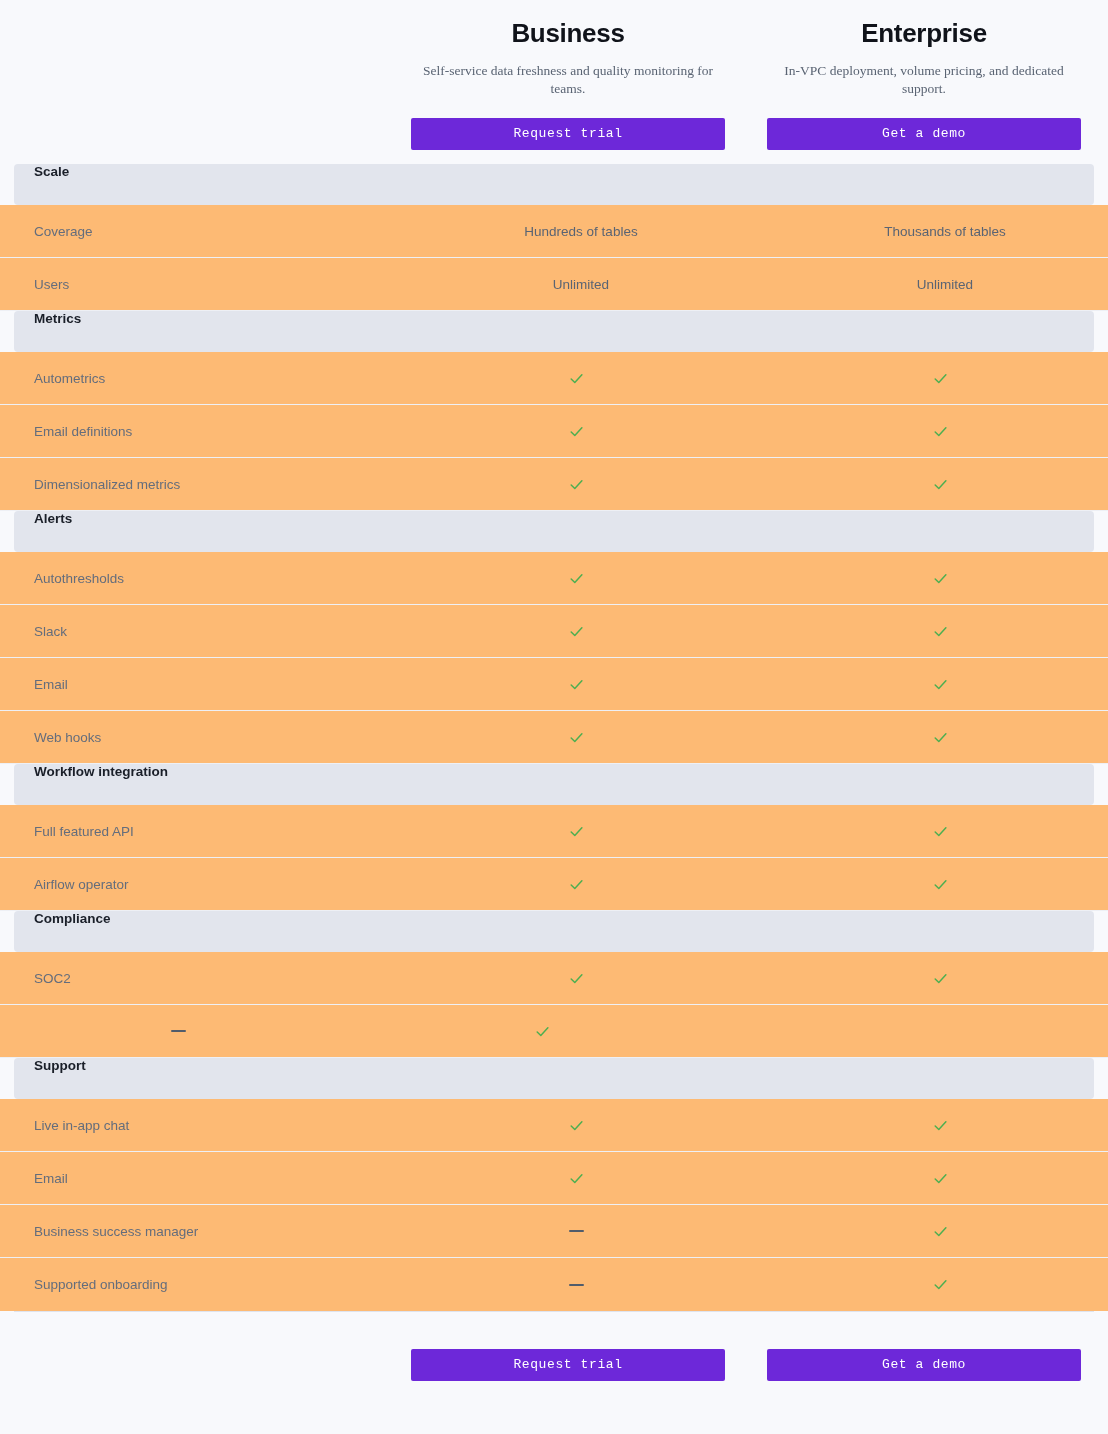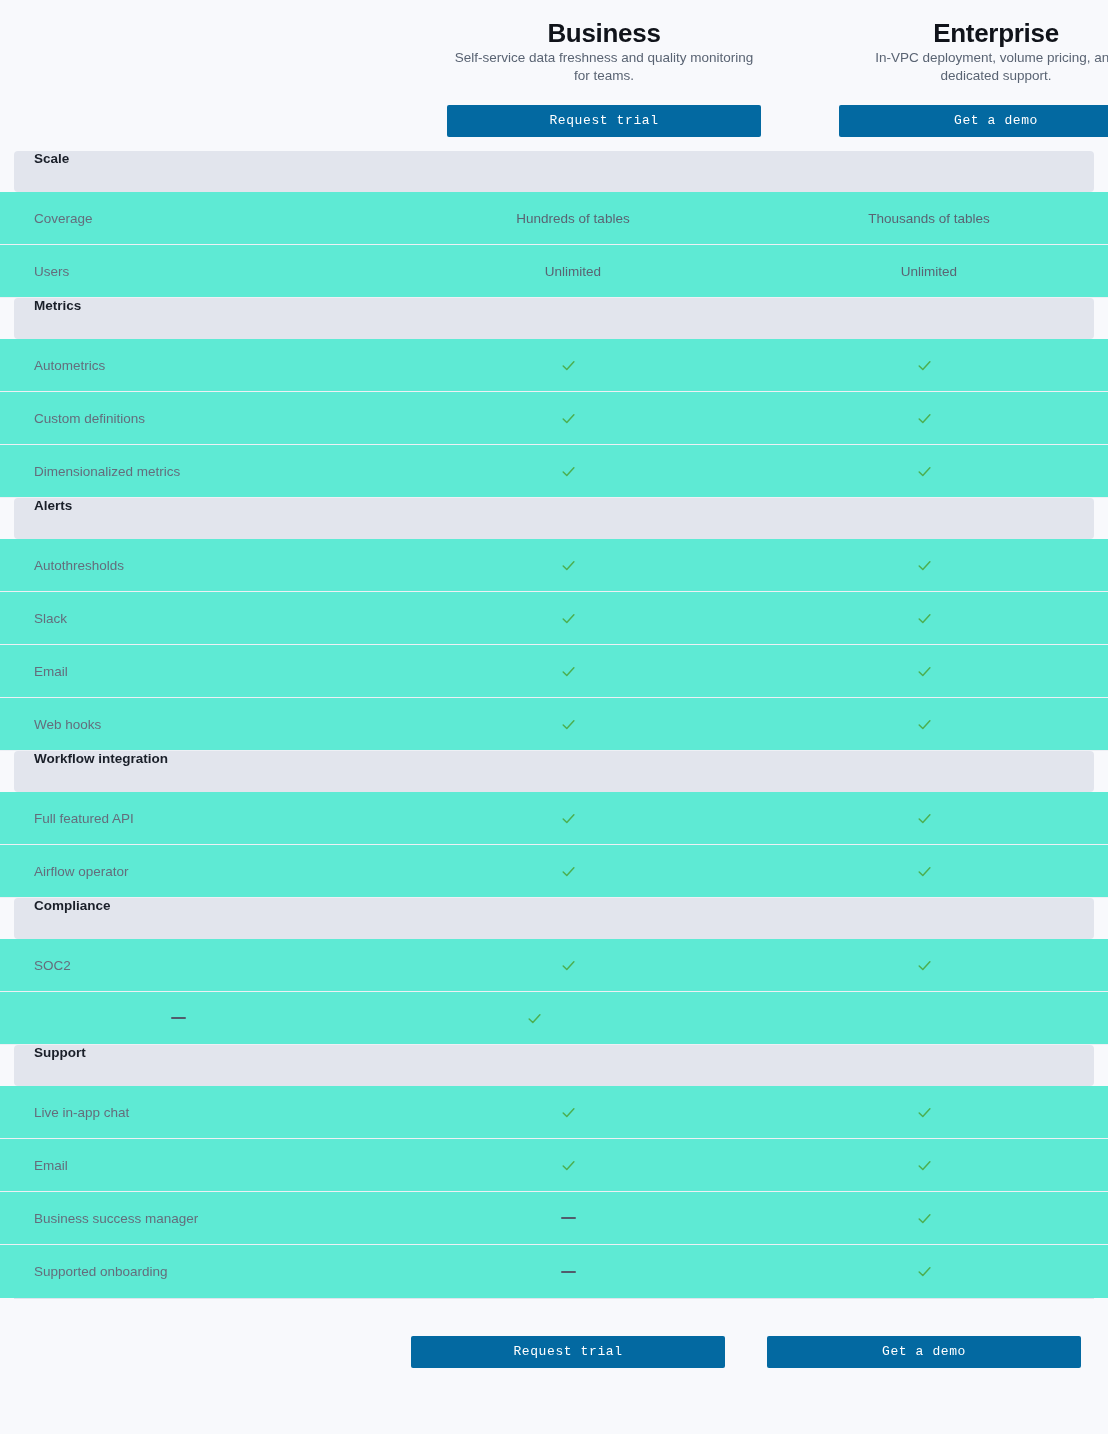--- a/index.html
+++ b/index.html
@@ -26,43 +26,44 @@
     width: 100%;
   }
   .col-feature { width: 390px; flex: 0 0 390px; padding-left: 34px; }
   .col-plan    { width: 356px; flex: 0 0 356px; text-align: center; }
 
   
   .plans-header {
     display: flex;
     padding-top: 18px;
     padding-bottom: 14px;
-    gap: 36px;
   }
   .plan-head { text-align: center; }
   .plan-name {
     font-size: 26px;
     font-weight: bold;
     color: #10131a;
     letter-spacing: -0.3px;
     line-height: 1.2;
   }
   .plan-desc {
     font-size: 13.5px;
     color: #5a6473;
     line-height: 1.35;
+    margin-top: 13px;
     padding: 0 28px;
+    font-family: Liberation Serif, serif;
   }
   .cta {
     display: block;
     margin: 19px auto 0;
     width: 314px;
     height: 32px;
     line-height: 32px;
-    background: #0369a1;
+    background: #6d28d9;
     color: #ffffff;
     border: none;
     border-radius: 2px;
     font-family: "Liberation Mono", monospace;
     font-size: 13px;
     letter-spacing: 0.6px;
     cursor: pointer;
     text-align: center;
   }
 
@@ -80,21 +81,22 @@
   .section-band .section-title {
     padding-left: 20px;
     font-size: 13.5px;
     font-weight: bold;
     color: #1a1f29;
   }
 
   .feat-row {
     height: 53px;
     border-bottom: 1px solid #eef0f5;
-    background: #5eead4;
+    background: #fdba74;
+    gap: 8px;
   }
   .feat-row.no-rule { border-bottom: none; }
 
   .feat-label {
     font-size: 13.5px;
     color: #646d7c;
     white-space: nowrap;
   }
   .cell-text {
     font-size: 13.5px;
@@ -162,21 +164,21 @@
       <div class="grid-row feat-row">
         <div class="col-feature"><span class="feat-label">Autometrics</span></div>
         <div class="col-plan"><span><svg class="check" viewBox="0 0 24 24" fill="none" stroke="#4caf50" stroke-width="2.1" stroke-linecap="round" stroke-linejoin="round">
               <polyline points="4.5,12.8 9.6,17.6 19.6,6.8"></polyline>
             </svg></span></div>
         <div class="col-plan"><span><svg class="check" viewBox="0 0 24 24" fill="none" stroke="#4caf50" stroke-width="2.1" stroke-linecap="round" stroke-linejoin="round">
               <polyline points="4.5,12.8 9.6,17.6 19.6,6.8"></polyline>
             </svg></span></div>
       </div>
       <div class="grid-row feat-row">
-        <div class="col-feature"><span class="feat-label">Custom definitions</span></div>
+        <div class="col-feature"><span class="feat-label">Email definitions</span></div>
         <div class="col-plan"><span><svg class="check" viewBox="0 0 24 24" fill="none" stroke="#4caf50" stroke-width="2.1" stroke-linecap="round" stroke-linejoin="round">
               <polyline points="4.5,12.8 9.6,17.6 19.6,6.8"></polyline>
             </svg></span></div>
         <div class="col-plan"><span><svg class="check" viewBox="0 0 24 24" fill="none" stroke="#4caf50" stroke-width="2.1" stroke-linecap="round" stroke-linejoin="round">
               <polyline points="4.5,12.8 9.6,17.6 19.6,6.8"></polyline>
             </svg></span></div>
       </div>
       <div class="grid-row feat-row">
         <div class="col-feature"><span class="feat-label">Dimensionalized metrics</span></div>
         <div class="col-plan"><span><svg class="check" viewBox="0 0 24 24" fill="none" stroke="#4caf50" stroke-width="2.1" stroke-linecap="round" stroke-linejoin="round">

